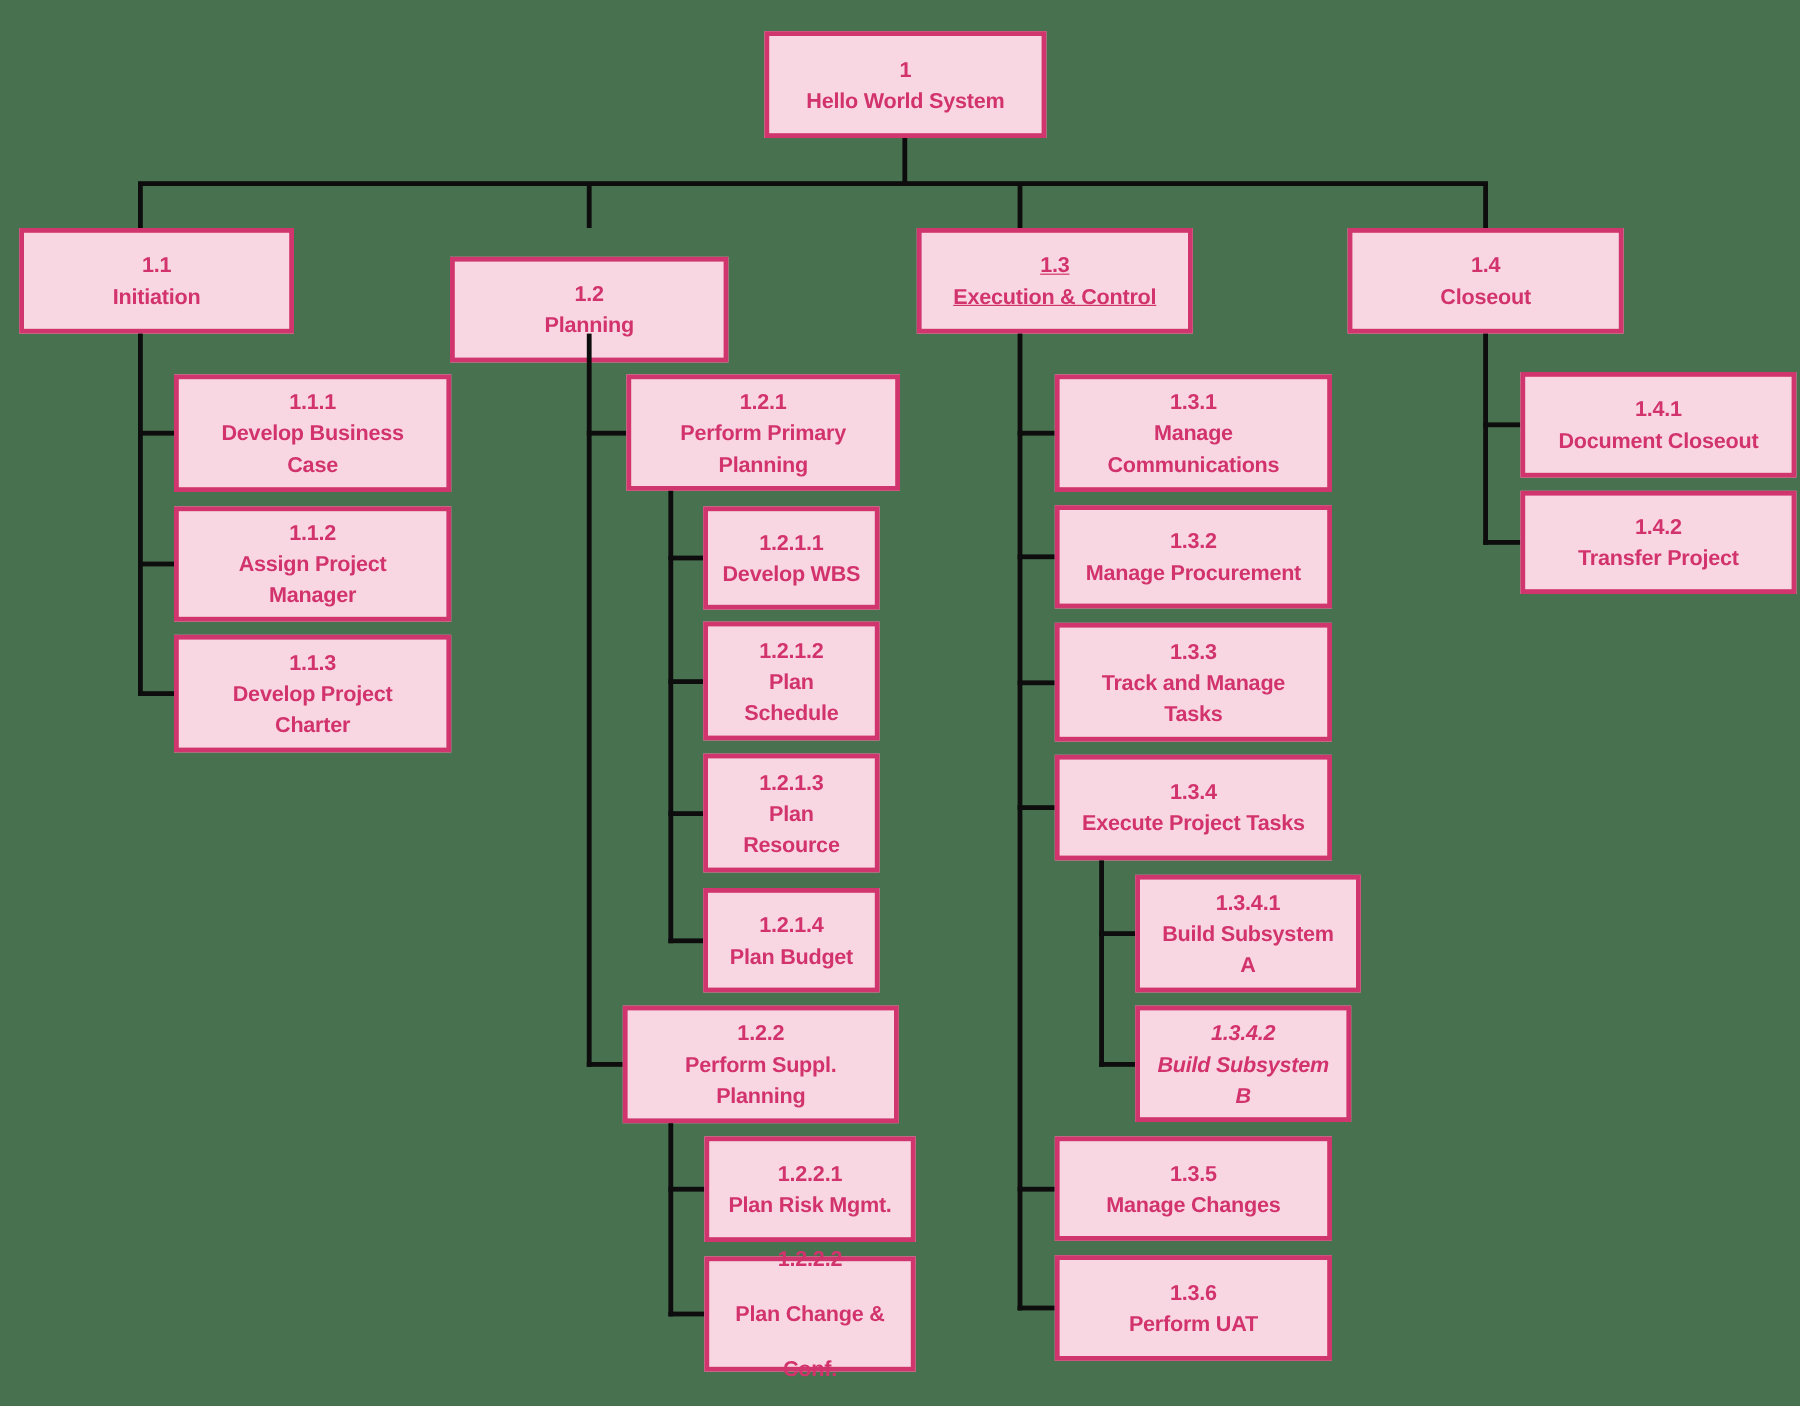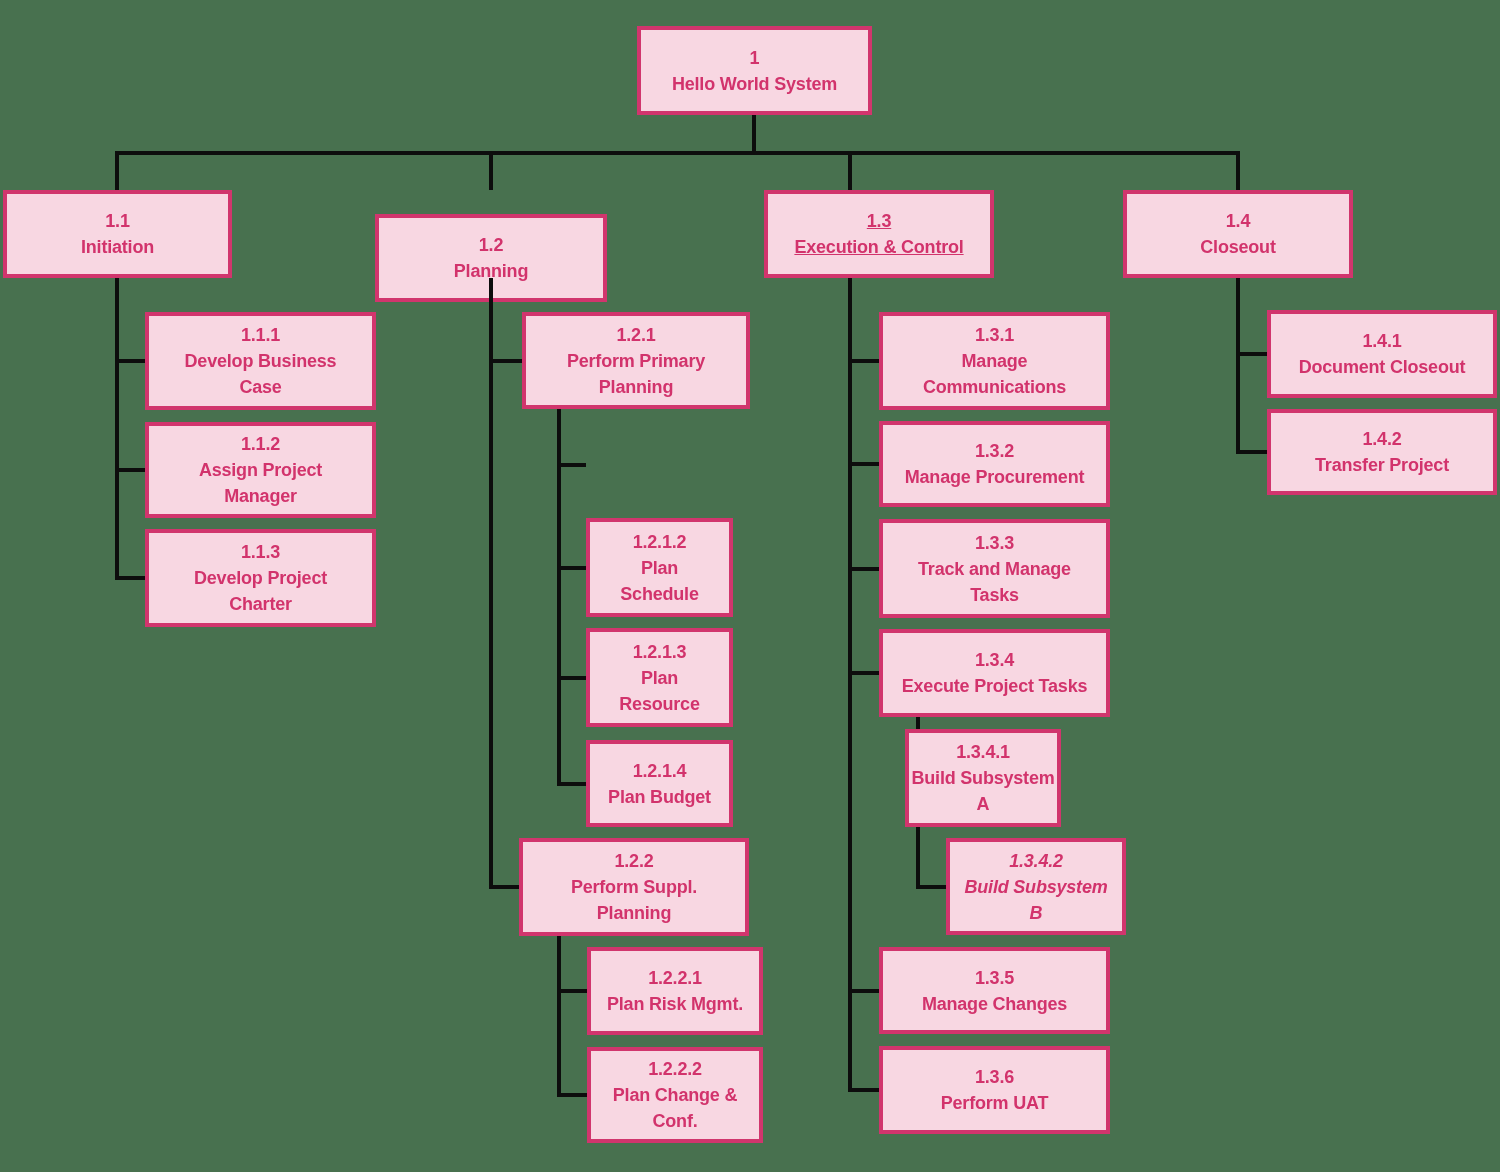--- a/index.html
+++ b/index.html
@@ -41,21 +41,21 @@
 <body>
 
 <div class="canvas">
     <div class="node" style="left: 637px; top: 26px; width: 235px; height: 89px;">
       <div class="node-line">1</div>
       <div class="node-line">Hello World System</div>
     </div>
     <div class="edge" style="left: 752px; top: 115px; width: 4px; height: 40px;"></div>
     <div class="edge" style="left: 115px; top: 151px; width: 1125px; height: 4px;"></div>
     <div class="edge" style="left: 115px; top: 153px; width: 4px; height: 37px;"></div>
-    <div class="node" style="left: 3px; top: 190px; width: 229px; height: 88px;">
+    <div class="node" style="left: 16px; top: 190px; width: 229px; height: 88px;">
       <div class="node-line">1.1</div>
       <div class="node-line">Initiation</div>
     </div>
     <div class="edge" style="left: 115px; top: 278px; width: 4px; height: 302px;"></div>
     <div class="edge" style="left: 115px; top: 359px; width: 30px; height: 4px;"></div>
     <div class="node" style="left: 145px; top: 312px; width: 231px; height: 98px;">
       <div class="node-line">1.1.1</div>
       <div class="node-line">Develop Business</div>
       <div class="node-line">Case</div>
     </div>
@@ -78,20 +78,24 @@
     </div>
     <div class="edge" style="left: 489px; top: 278px; width: 4px; height: 611px;"></div>
     <div class="edge" style="left: 489px; top: 359px; width: 33px; height: 4px;"></div>
     <div class="node" style="left: 522px; top: 312px; width: 228px; height: 97px;">
       <div class="node-line">1.2.1</div>
       <div class="node-line">Perform Primary</div>
       <div class="node-line">Planning</div>
     </div>
     <div class="edge" style="left: 557px; top: 409px; width: 4px; height: 377px;"></div>
     <div class="edge" style="left: 557px; top: 463px; width: 29px; height: 4px;"></div>
+    <div class="node" style="left: 586px; top: 422px; width: 147px; height: 86px;">
+      <div class="node-line">1.2.1.1</div>
+      <div class="node-line">Develop WBS</div>
+    </div>
     <div class="edge" style="left: 557px; top: 566px; width: 29px; height: 4px;"></div>
     <div class="node" style="left: 586px; top: 518px; width: 147px; height: 99px;">
       <div class="node-line">1.2.1.2</div>
       <div class="node-line">Plan</div>
       <div class="node-line">Schedule</div>
     </div>
     <div class="edge" style="left: 557px; top: 676px; width: 29px; height: 4px;"></div>
     <div class="node" style="left: 586px; top: 628px; width: 147px; height: 99px;">
       <div class="node-line">1.2.1.3</div>
       <div class="node-line">Plan</div>
@@ -108,21 +112,21 @@
       <div class="node-line">Perform Suppl.</div>
       <div class="node-line">Planning</div>
     </div>
     <div class="edge" style="left: 557px; top: 936px; width: 4px; height: 161px;"></div>
     <div class="edge" style="left: 557px; top: 989px; width: 30px; height: 4px;"></div>
     <div class="node" style="left: 587px; top: 947px; width: 176px; height: 88px;">
       <div class="node-line">1.2.2.1</div>
       <div class="node-line">Plan Risk Mgmt.</div>
     </div>
     <div class="edge" style="left: 557px; top: 1093px; width: 30px; height: 4px;"></div>
-    <div class="node" style="left: 587px; top: 1047px; width: 176px; height: 96px;">
+    <div class="node" style="left: 587px; top: 1047px; width: 176px; height: 96px; gap: 20px;">
       <div class="node-line">1.2.2.2</div>
       <div class="node-line">Plan Change &amp;</div>
       <div class="node-line">Conf.</div>
     </div>
     <div class="edge" style="left: 848px; top: 153px; width: 4px; height: 37px;"></div>
     <div class="node" style="left: 764px; top: 190px; width: 230px; height: 88px; text-decoration: underline;">
       <div class="node-line">1.3</div>
       <div class="node-line">Execution &amp; Control</div>
     </div>
     <div class="edge" style="left: 848px; top: 278px; width: 4px; height: 814px;"></div>
@@ -143,21 +147,21 @@
       <div class="node-line">Track and Manage</div>
       <div class="node-line">Tasks</div>
     </div>
     <div class="edge" style="left: 848px; top: 671px; width: 31px; height: 4px;"></div>
     <div class="node" style="left: 879px; top: 629px; width: 231px; height: 88px;">
       <div class="node-line">1.3.4</div>
       <div class="node-line">Execute Project Tasks</div>
     </div>
     <div class="edge" style="left: 916px; top: 717px; width: 4px; height: 172px;"></div>
     <div class="edge" style="left: 916px; top: 776px; width: 30px; height: 4px;"></div>
-    <div class="node" style="left: 905px; top: 729px; width: 156px; height: 98px;">
+    <div class="node" style="left: 946px; top: 729px; width: 188px; height: 98px;">
       <div class="node-line">1.3.4.1</div>
       <div class="node-line">Build Subsystem</div>
       <div class="node-line">A</div>
     </div>
     <div class="edge" style="left: 916px; top: 885px; width: 30px; height: 4px;"></div>
     <div class="node" style="left: 946px; top: 838px; width: 180px; height: 97px; font-style: italic;">
       <div class="node-line">1.3.4.2</div>
       <div class="node-line">Build Subsystem</div>
       <div class="node-line">B</div>
     </div>

